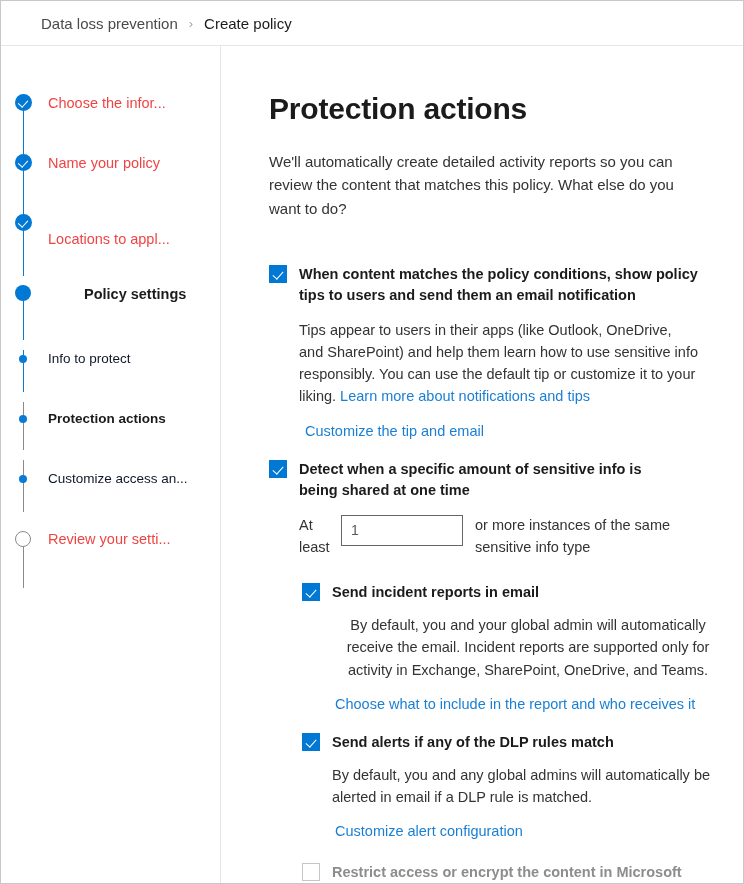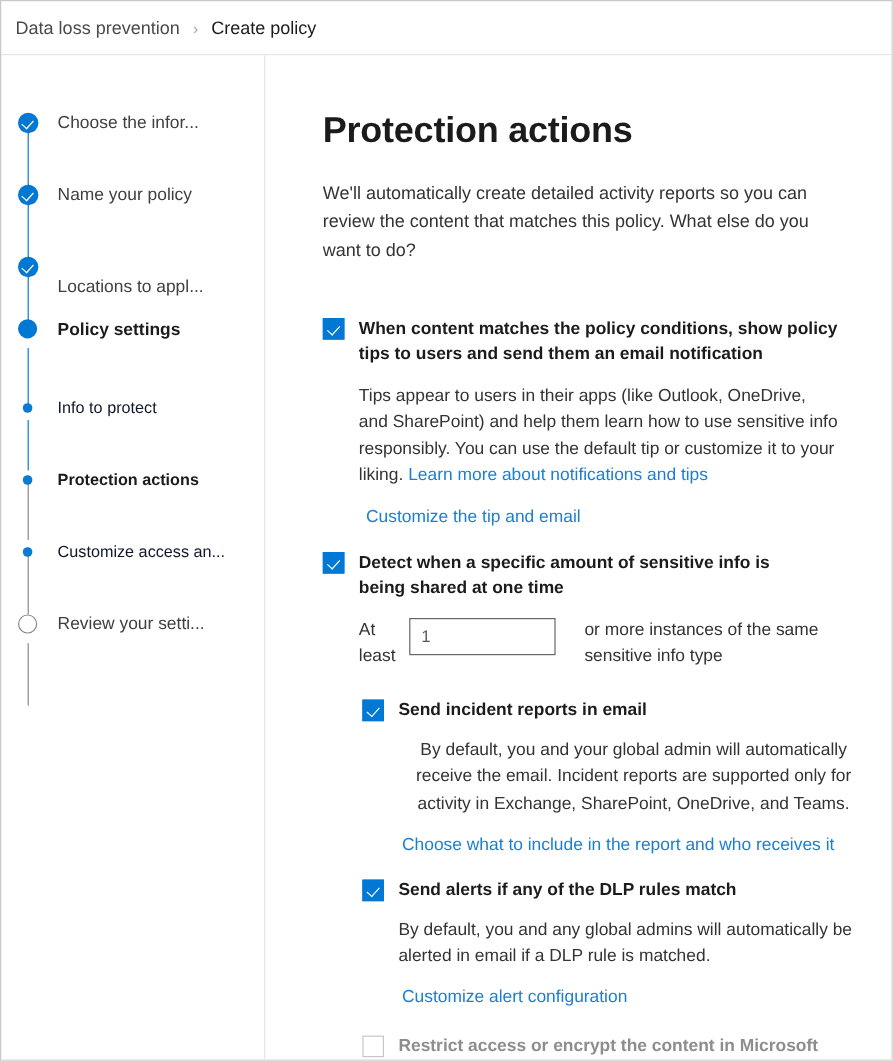--- a/index.html
+++ b/index.html
@@ -20,21 +20,21 @@
     border: 1px solid #c8c8c8;
     overflow: hidden;
   }
 
   
   #header {
     height: 45px;
     border-bottom: 1px solid #e6e6e6;
     display: flex;
     align-items: center;
-    padding-left: 12px;
+    padding-left: 40px;
   }
   .crumb {
     font-size: 15px;
     color: #4a4a4a;
     line-height: 1;
   }
   .crumb.current {
     font-weight: 400;
     color: #1b1b1b;
   }
@@ -107,21 +107,21 @@
 
   .dot-empty {
     width: 16px; height: 16px;
     border-radius: 50%;
     border: 1.4px solid #8a8a8a;
     background: #ffffff;
   }
 
   .step-label {
     font-size: 14.5px;
-    color: #404040;
+    color: #ef4444;
     white-space: nowrap;
     overflow: hidden;
     text-overflow: ellipsis;
     max-width: 168px;
     line-height: 1;
   }
   .step-label.bold { font-weight: 700; color: #1b1b1b; }
   .step-label.sub  { font-size: 13.5px; color: #0f172a; }
   .step-label.sub.bold { font-weight: 700; color: #1b1b1b; }
 
@@ -225,21 +225,21 @@
     height: 31px;
     border: 1px solid #666666;
     background: #ffffff;
     font-family: "Liberation Sans", sans-serif;
     font-size: 14px;
     color: #5a5a5a;
     padding: 0 9px;
     outline: none;
   }
   .num-tail {
-    margin-left: 24px;
+    margin-left: 12px;
     font-size: 14.5px;
     color: #333333;
     line-height: 1.5;
     max-width: 215px;
   }
 </style>
 </head>
 <body>
 
 <div id="page">
@@ -277,21 +277,21 @@
         <span class="step-label" style="margin-left:47px; margin-top:2px;">Name your policy</span>
       </div>
 
       <div class="step" style="margin-top:18px; height:42px;">
         <span class="step-marker">
             <span class="dot-check"></span>
           </span>
         <span class="step-label" style="margin-left:47px; margin-top:18px;">Locations to appl...</span>
       </div>
 
-      <div class="step" style="margin-top:10px; height:42px;">
+      <div class="step" style="margin-top:29px; height:42px;padding-left:36px;">
         <span class="step-marker">
             <span class="dot-current"></span>
           </span>
         <span class="step-label bold" style="margin-left:47px; margin-top:2px;">Policy settings</span>
       </div>
 
       <div class="step" style="margin-top:24px; height:42px;">
         <span class="step-marker">
             <span class="dot-sub"></span>
           </span>

